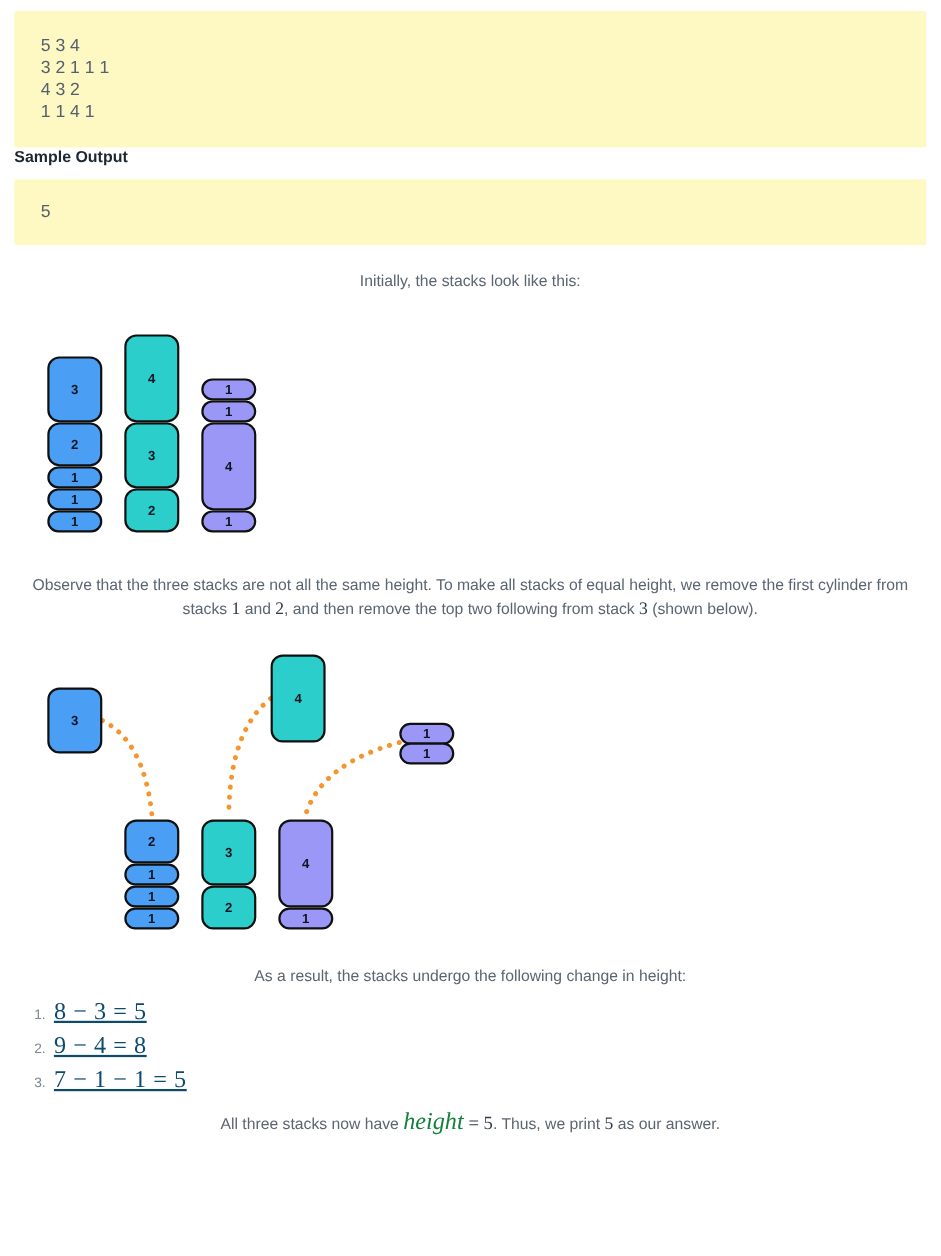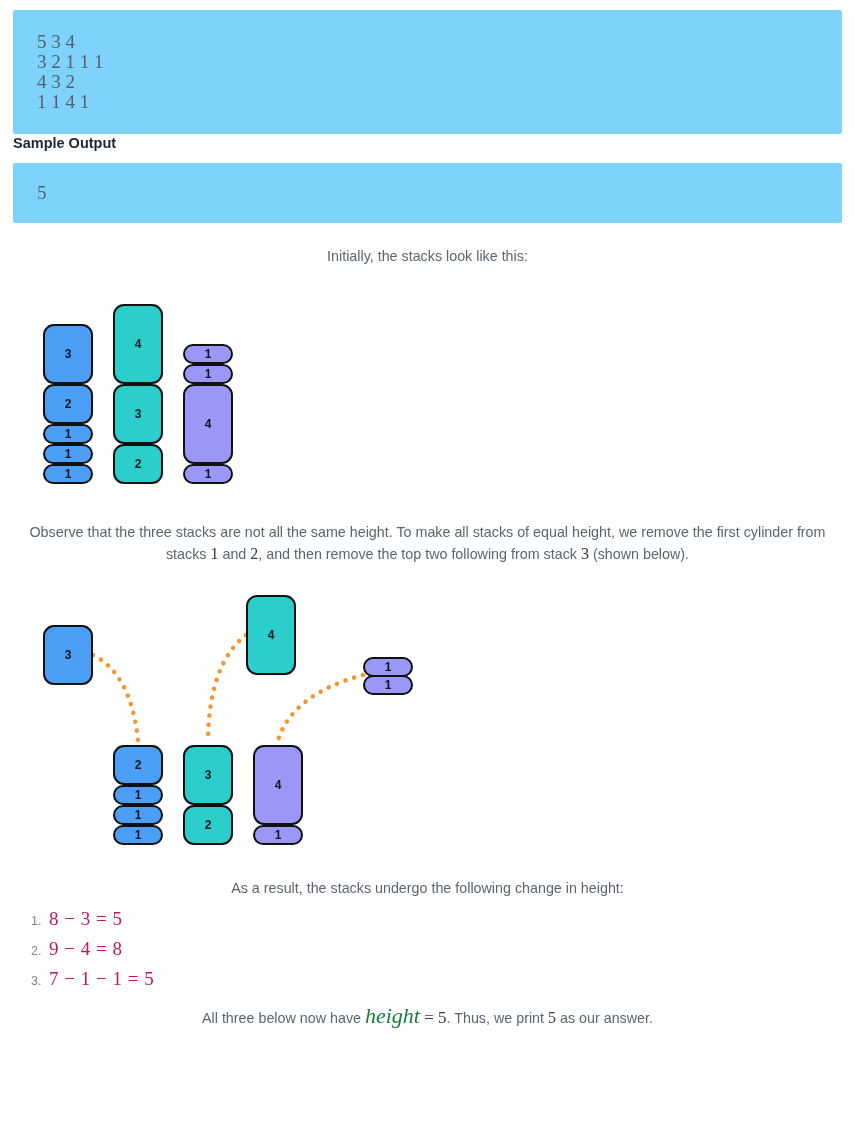--- a/index.html
+++ b/index.html
@@ -21,25 +21,25 @@
     color: #1b2733;
     margin: 0;
     padding: 0;
     line-height: 1.3;
   }
   .title-sample-input { padding-top: 9px; }
   .title-sample-output { padding-top: 12px; }
   .title-explanation { padding-top: 12px; }
 
   pre.code-block {
-    background: #7dd3fc;
+    background: #fef9c3;
     margin: 10px 0 0 0;
     padding: 22px 24px;
-    font-family: Liberation Serif, serif;
-    font-size: 19px;
+    font-family: Liberation Sans, sans-serif;
+    font-size: 16px;
     line-height: 20px;
     color: #55606d;
     white-space: pre;
     border-radius: 2px;
   }
   pre.code-block.small { padding: 20px 24px; }
 
   p.para {
     margin: 0;
     padding-top: 22px;
@@ -67,23 +67,24 @@
     list-style: decimal;
     font-size: 12.5px;
     color: #7b8794;
   }
   ol.result-list li {
     padding: 4px 0 4px 4px;
     line-height: 20px;
   }
   ol.result-list li .eq {
     font-family: "Liberation Serif", serif;
-    font-size: 19px;
-    color: #be185d;
+    font-size: 22px;
+    color: #0c4a6e;
     letter-spacing: 0.5px;
+    text-decoration: underline;
   }
 
   
   .diagram { position: relative; }
   #diagram-initial { height: 210px; margin-top: 22px; }
   #diagram-after   { height: 268px; margin-top: 22px; }
   .cyl {
     position: absolute;
     border: 2.5px solid #101010;
     border-radius: 11px;
@@ -166,16 +167,16 @@
 
   <p class="para">As a result, the stacks undergo the following change in height:</p>
 
   <ol class="result-list" id="result-list">
       <li><span class="eq">8 − 3 = 5</span></li>
       <li><span class="eq">9 − 4 = 8</span></li>
       <li><span class="eq">7 − 1 − 1 = 5</span></li>
     </ol>
 
   <p class="para" style="padding-top:10px;">
-    <span>All three below now have </span><span class="mathital">height</span><span class="mathnum" style="font-size:17px;"> = </span><span class="mathnum" style="font-size:17px;">5</span><span>. Thus, we print </span><span class="mathnum">5</span><span> as our answer.</span>
+    <span>All three stacks now have </span><span class="mathital">height</span><span class="mathnum" style="font-size:17px;"> = </span><span class="mathnum" style="font-size:17px;">5</span><span>. Thus, we print </span><span class="mathnum">5</span><span> as our answer.</span>
   </p>
 
 </div>
 
 </body></html>

